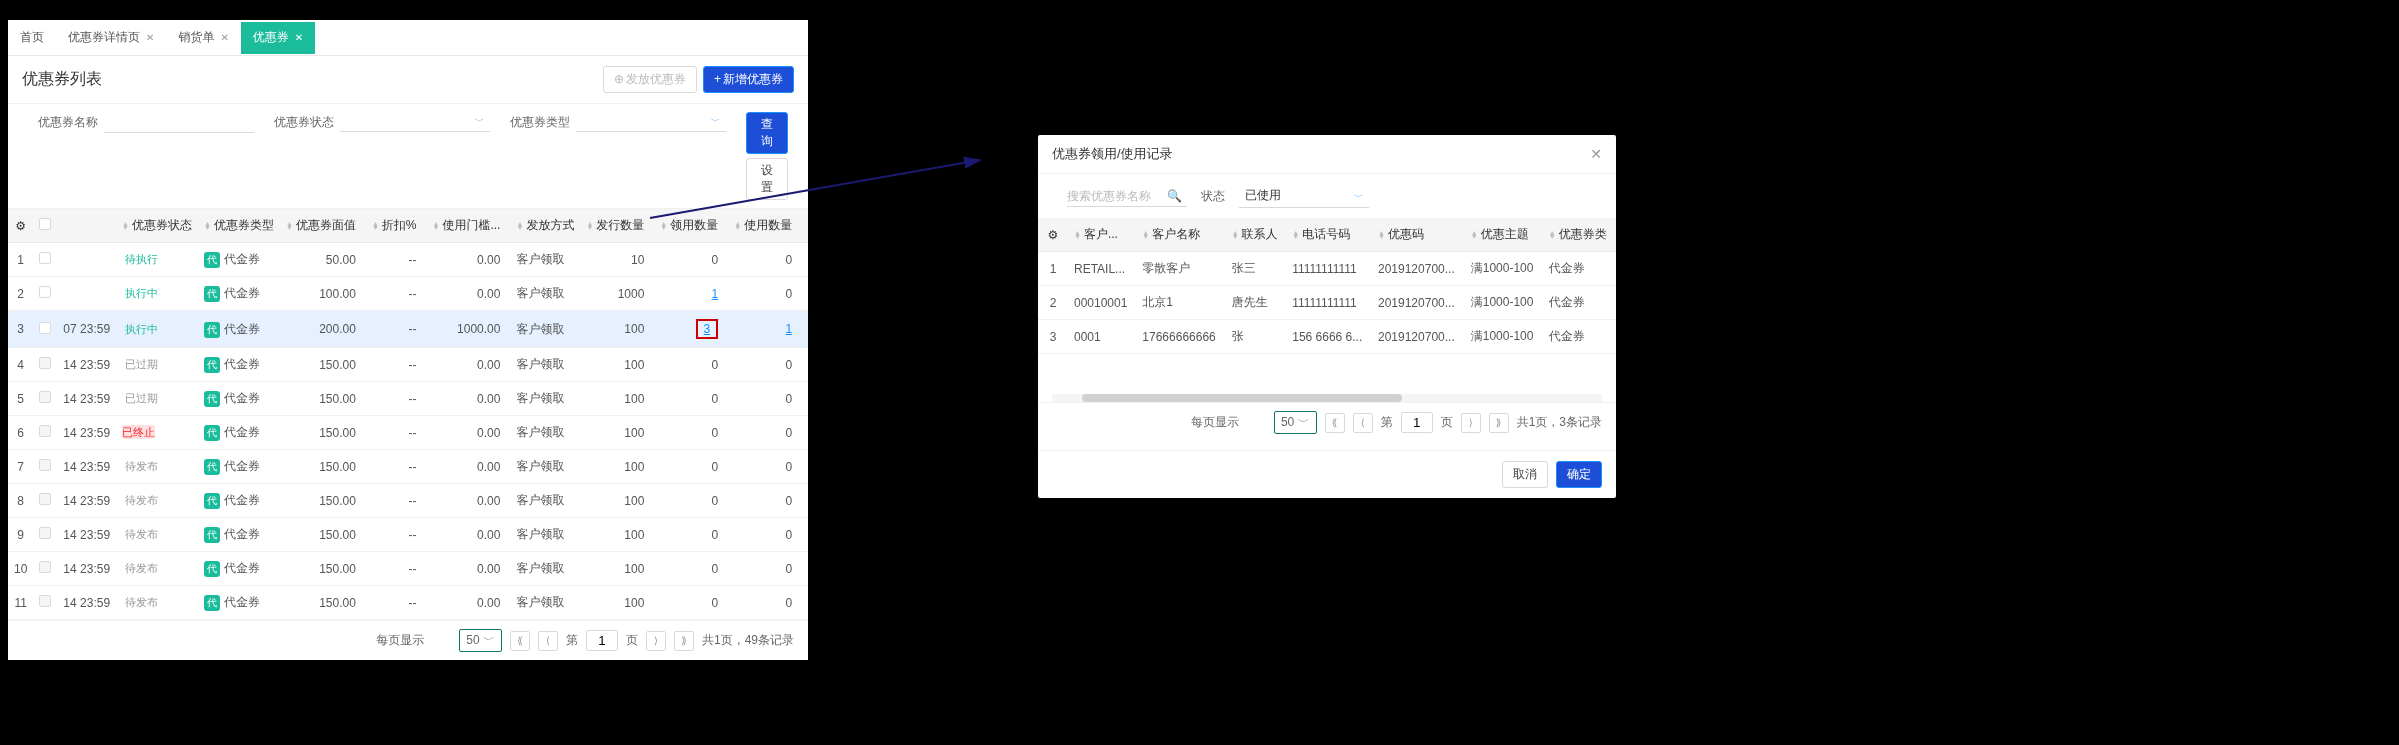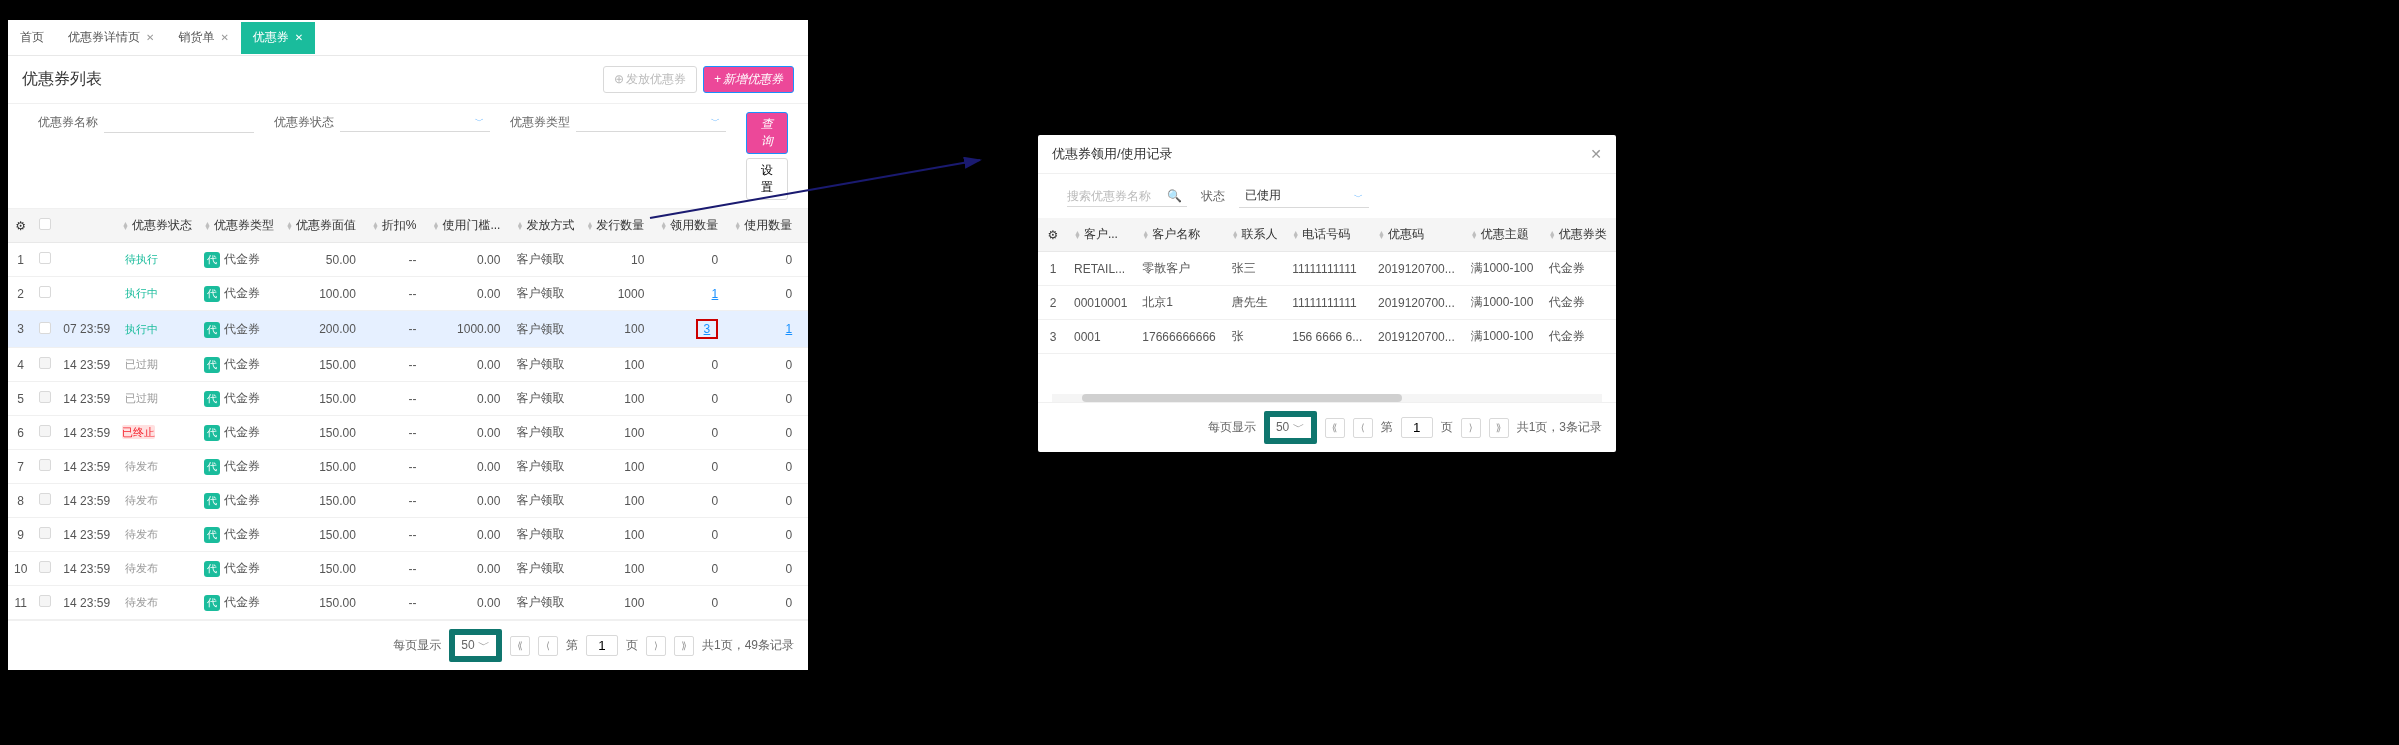--- a/index.html
+++ b/index.html
@@ -10,23 +10,23 @@
     
     .tabs { display: flex; border-bottom: 1px solid #e8e8e8; height: 36px; align-items: center; }
     .tab { padding: 0 12px; height: 32px; display: flex; align-items: center; font-size: 12px; color: #555; cursor: pointer; }
     .tab.active { background: #1abc9c; color: #fff; }
     .tab-close { margin-left: 6px; font-size: 10px; color: #999; }
     .tab.active .tab-close { color: #fff; }
     
     .page-header { display: flex; justify-content: space-between; align-items: center; padding: 10px 14px; }
     .page-title { font-size: 16px; font-weight: 500; color: #333; }
     .header-actions { display: flex; gap: 6px; }
-    .btn { padding: 4px 10px; border: 1px solid #d9d9d9; border-radius: 3px; background: #fff; font-size: 12px; cursor: pointer; color: #000000; }
+    .btn { padding: 4px 10px; border: 1px solid #d9d9d9; border-radius: 3px; background: #fff; font-size: 12px; cursor: pointer; color: #404040; }
     .btn-disabled { color: #bbb; }
-    .btn-primary { background: #ec4899; color: #fff; border-color: #1890ff; font-style: italic; }
+    .btn-primary { background: #1d4ed8; color: #fff; border-color: #1890ff; }
     .btn-prefix { margin-right: 2px; }
     
     .filters { display: flex; align-items: flex-start; padding: 8px 20px 8px 30px; gap: 20px; border-top: 1px solid #f0f0f0; border-bottom: 1px solid #f0f0f0; }
     .filter-item { display: flex; align-items: center; gap: 6px; }
     .filter-label { color: #666; font-size: 12px; white-space: nowrap; }
     .filter-input { border: none; border-bottom: 1px solid #d9d9d9; padding: 3px 6px; font-size: 12px; width: 150px; outline: none; }
     .filter-select { display: flex; align-items: center; border-bottom: 1px solid #d9d9d9; padding: 3px 6px; width: 150px; justify-content: space-between; cursor: pointer; }
     .filter-buttons { display: flex; flex-direction: column; gap: 4px; margin-left: auto; }
     .btn-search { padding: 3px 14px; }
     
@@ -52,21 +52,21 @@
     .status-expired { color: #999; }
     .status-stopped { background: #ffe0e0; color: #f5222d; padding: 1px 0; }
     .status-draft { color: #999; }
     
     .type-badge { display: inline-flex; align-items: center; justify-content: center; width: 16px; height: 16px; background: #1abc9c; color: #fff; border-radius: 3px; font-size: 10px; margin-right: 4px; }
     
     .claim-link { color: #1890ff; text-decoration: underline; cursor: pointer; }
     .claim-box { border: 2px solid #c00; padding: 1px 6px; display: inline-block; }
     
     .pagination { display: flex; align-items: center; justify-content: flex-end; gap: 8px; padding: 8px 14px; font-size: 12px; color: #666; border-top: 1px solid #f0f0f0; }
-    .page-select { border: 6px solid #0f766e; padding: 2px 6px; border-radius: 2px; }
+    .page-select { border: 1px solid #0f766e; padding: 2px 6px; border-radius: 2px; margin-left: 27px; }
     .page-btn { width: 20px; height: 20px; border: 1px solid #d9d9d9; display: flex; align-items: center; justify-content: center; border-radius: 2px; cursor: pointer; font-size: 10px; color: #999; background: #fff; }
     .page-input { width: 32px; border: 1px solid #d9d9d9; padding: 2px 4px; text-align: center; border-radius: 2px; }
     
     
     .right-panel { position: absolute; left: 1038px; top: 135px; width: 578px; background: #fff; box-shadow: 0 2px 8px rgba(0,0,0,0.15); border-radius: 2px; }
     .dialog-header { display: flex; justify-content: space-between; align-items: center; padding: 10px 14px; border-bottom: 1px solid #f0f0f0; }
     .dialog-title { font-size: 13px; color: #333; font-weight: 500; }
     .dialog-close { cursor: pointer; color: #999; font-size: 14px; }
     
     .dialog-filters { display: flex; align-items: center; gap: 14px; padding: 10px 29px; }
@@ -431,13 +431,17 @@
     <button class="page-btn">⟪</button>
     <button class="page-btn">⟨</button>
     <span>第</span>
     <input class="page-input" value="1" style="">
     <span>页</span>
     <button class="page-btn">⟩</button>
     <button class="page-btn">⟫</button>
     <span>共1页，3条记录</span>
   </div>
 
+  <div class="dialog-footer">
+    <button class="btn">取消</button>
+    <button class="btn btn-primary">确定</button>
+  </div>
 </div>
 
 </body></html>

